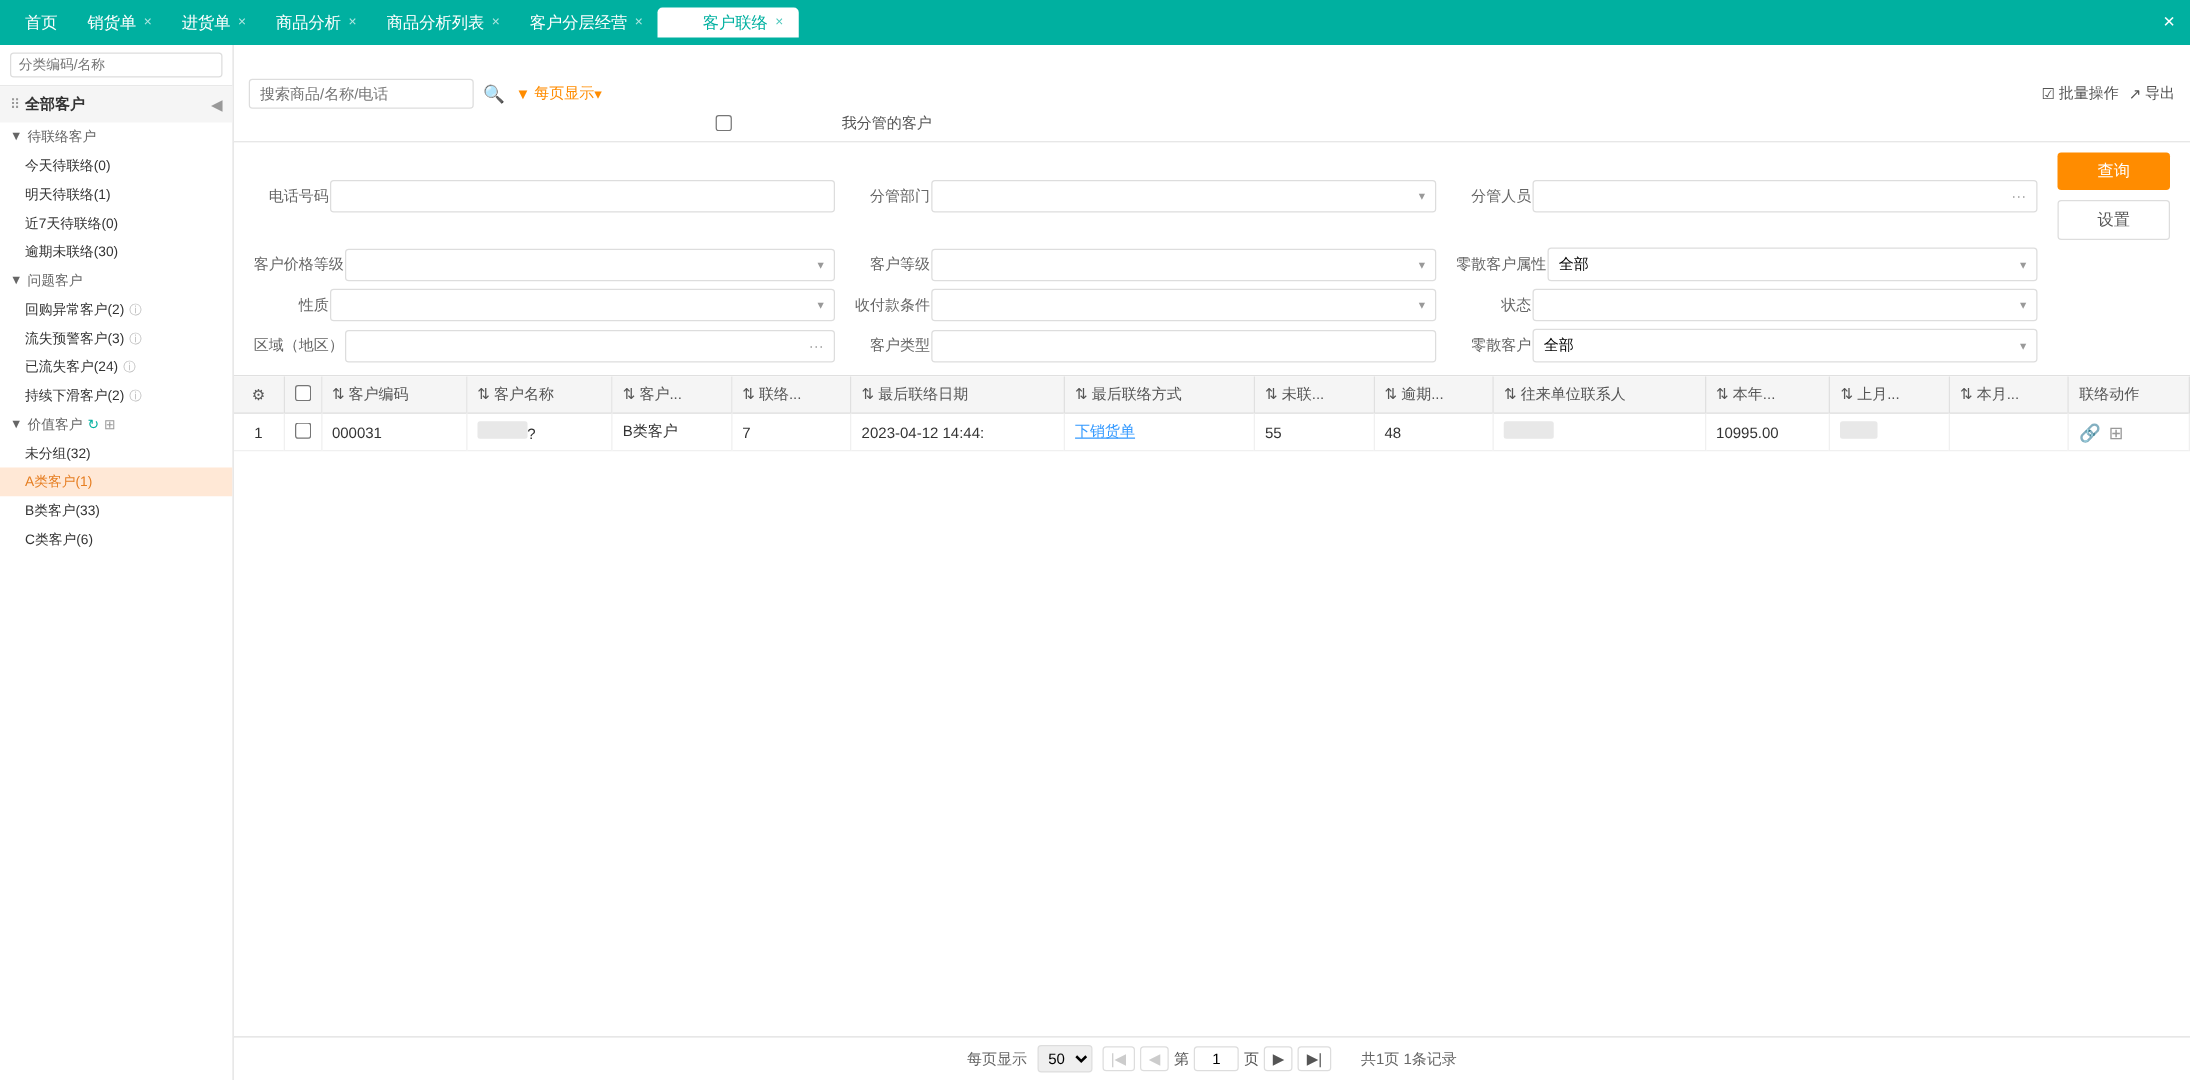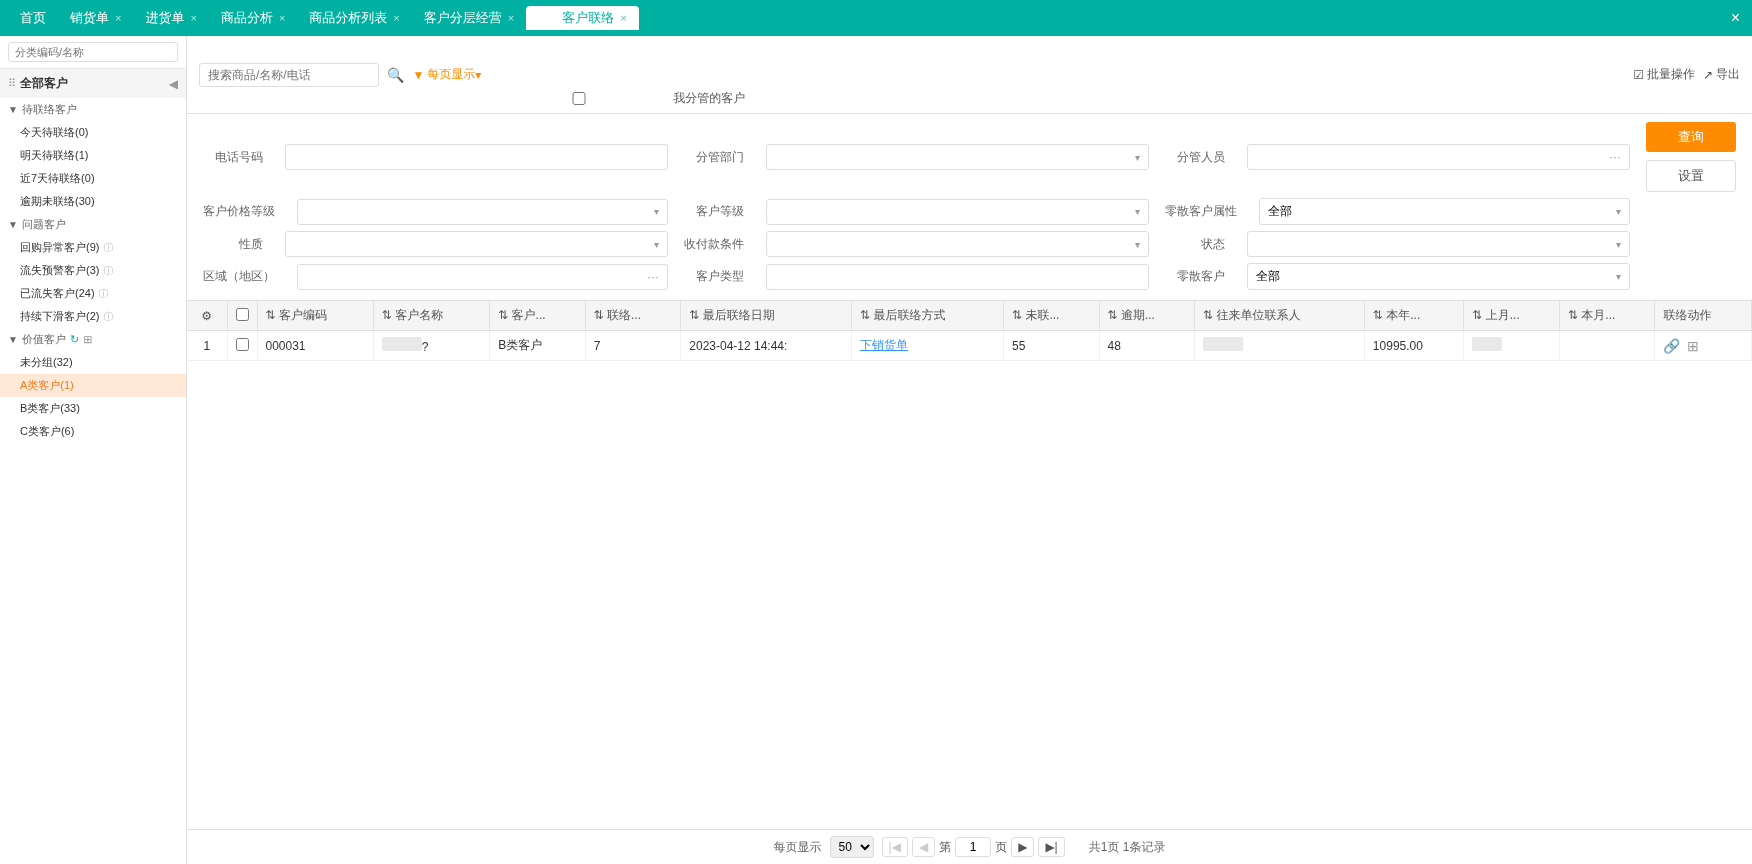--- a/index.html
+++ b/index.html
@@ -89,21 +89,21 @@
     .filter-bar-right {
       margin-left: auto; display: flex; align-items: center; gap: 8px;
     }
     .filter-bar-right .action-btn {
       color: #555; font-size: 12px; cursor: pointer; display: flex; align-items: center; gap: 3px;
     }
     .adv-filter-row {
       display: flex; align-items: center; gap: 16px; margin-bottom: 6px;
     }
     .adv-filter-item {
-      display: flex; align-items: center; gap: 22px; flex: 1;
+      display: flex; align-items: center; gap: 1px; flex: 1;
     }
     .adv-filter-item label {
       color: #666; font-size: 12px; white-space: nowrap; min-width: 60px; text-align: right;
     }
     .adv-filter-item .filter-input {
       flex: 1; border: 1px solid #ddd; border-radius: 3px; padding: 4px 8px;
       font-size: 12px; outline: none; background: #fff; display: flex; align-items: center;
       justify-content: space-between; cursor: pointer; min-height: 26px;
     }
     .adv-filter-item .filter-input .arrow { color: #999; font-size: 10px; }
@@ -255,21 +255,21 @@
     </div>
     <div class="sidebar-item">
       <span>逾期未联络(30)</span>
     </div>
 
     <div class="sidebar-section-title">
       <span class="arrow">▼</span>
       <span>问题客户</span>
     </div>
     <div class="sidebar-item">
-      <span>回购异常客户(9)</span>
+      <span>回购异常客户(2)</span>
       <span class="info-icon">ⓘ</span>
     </div>
     <div class="sidebar-item">
       <span>流失预警客户(3)</span>
       <span class="info-icon">ⓘ</span>
     </div>
     <div class="sidebar-item">
       <span>已流失客户(24)</span>
       <span class="info-icon">ⓘ</span>
     </div>

